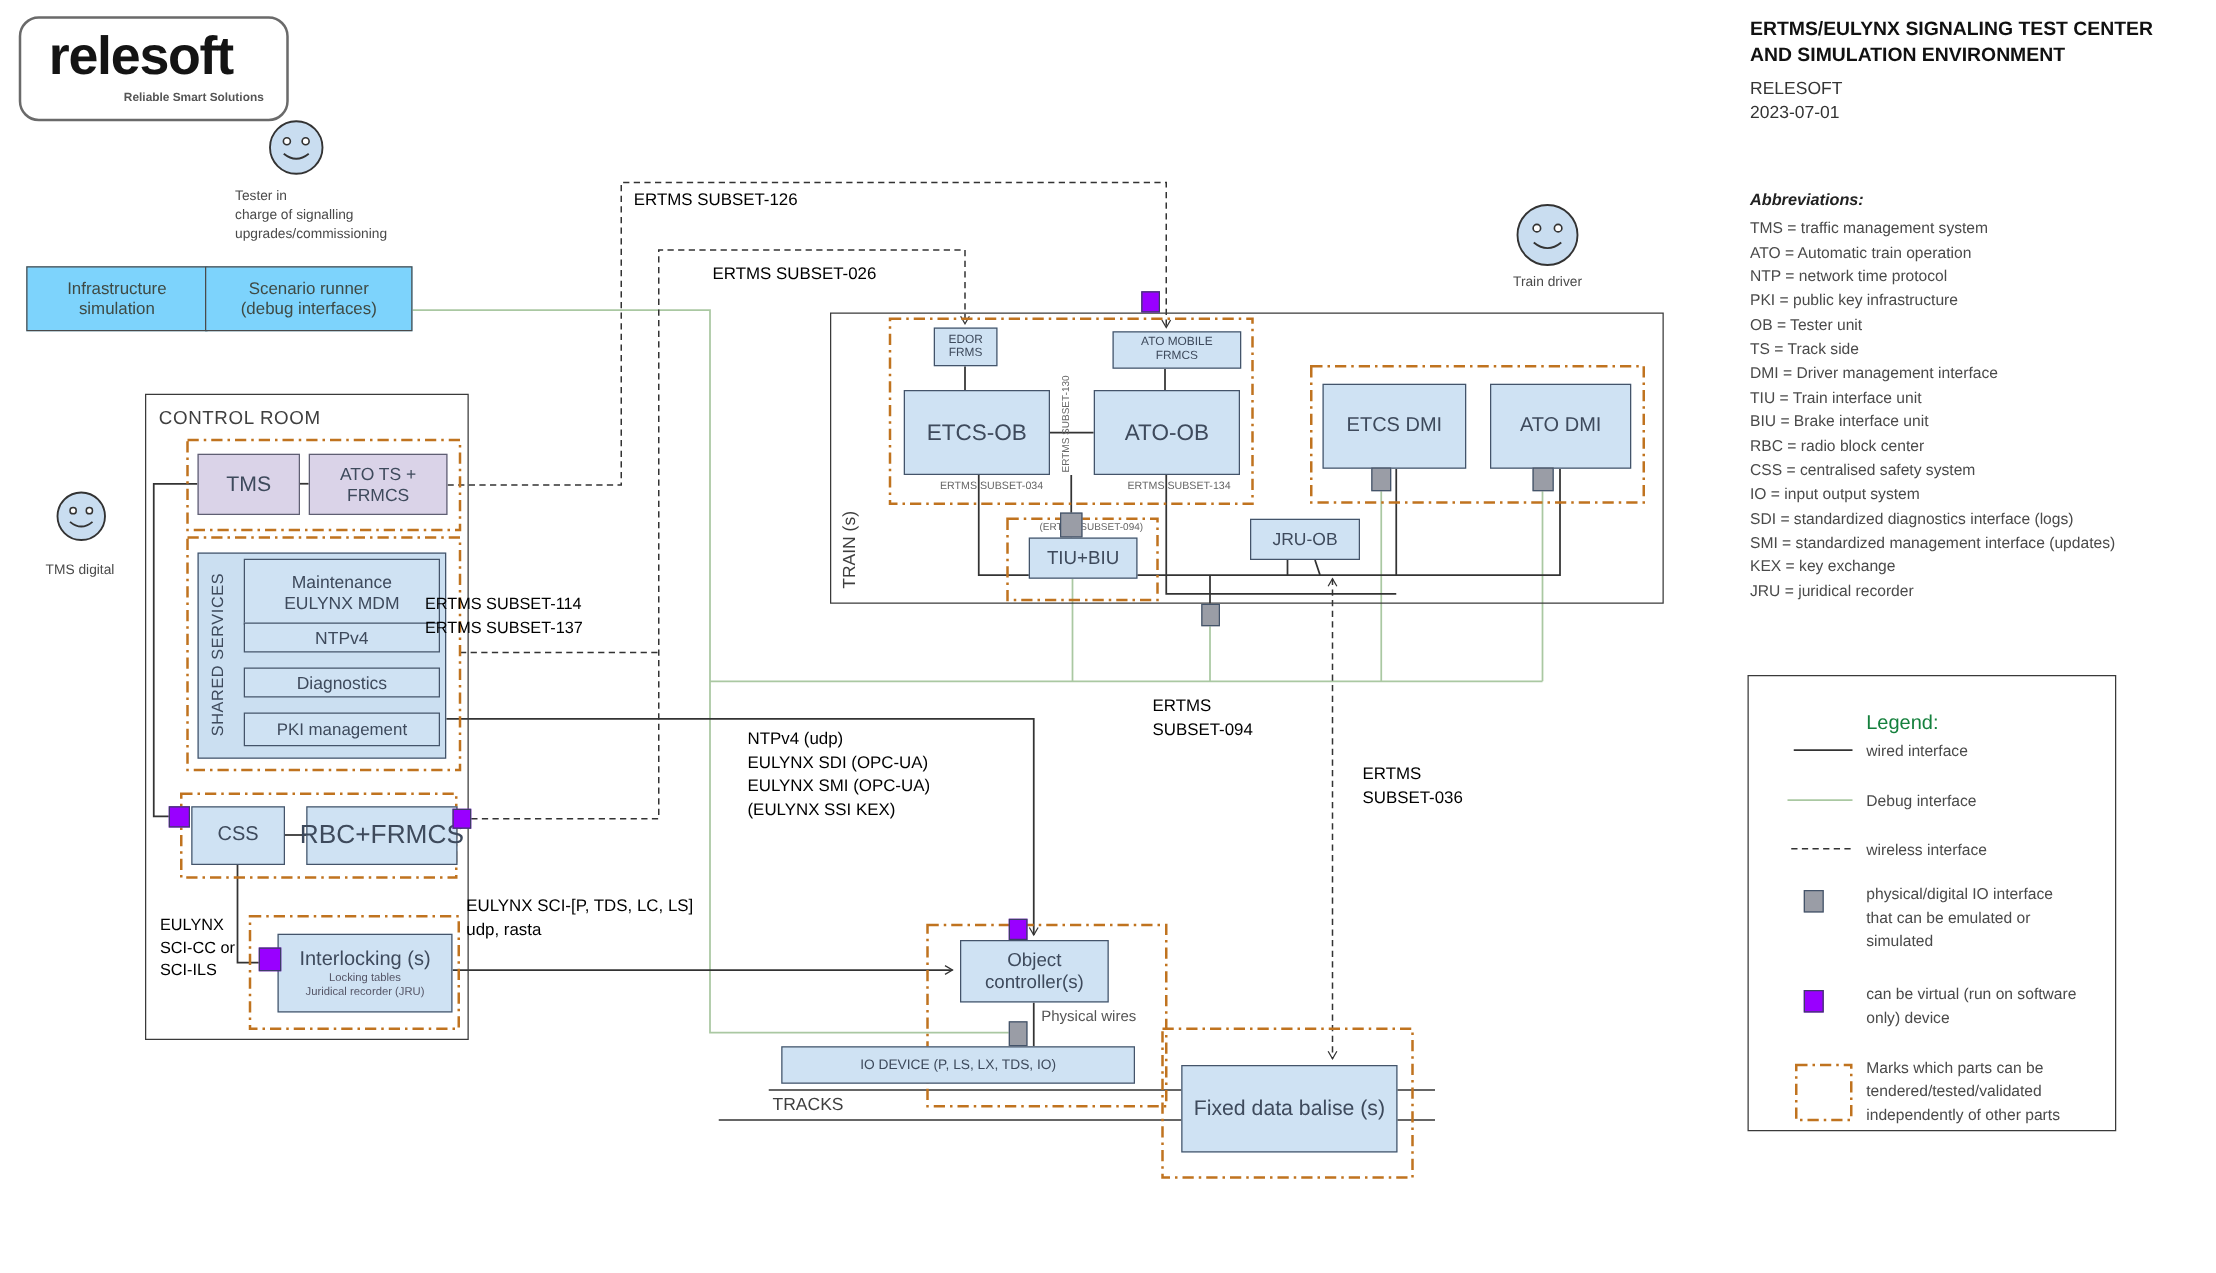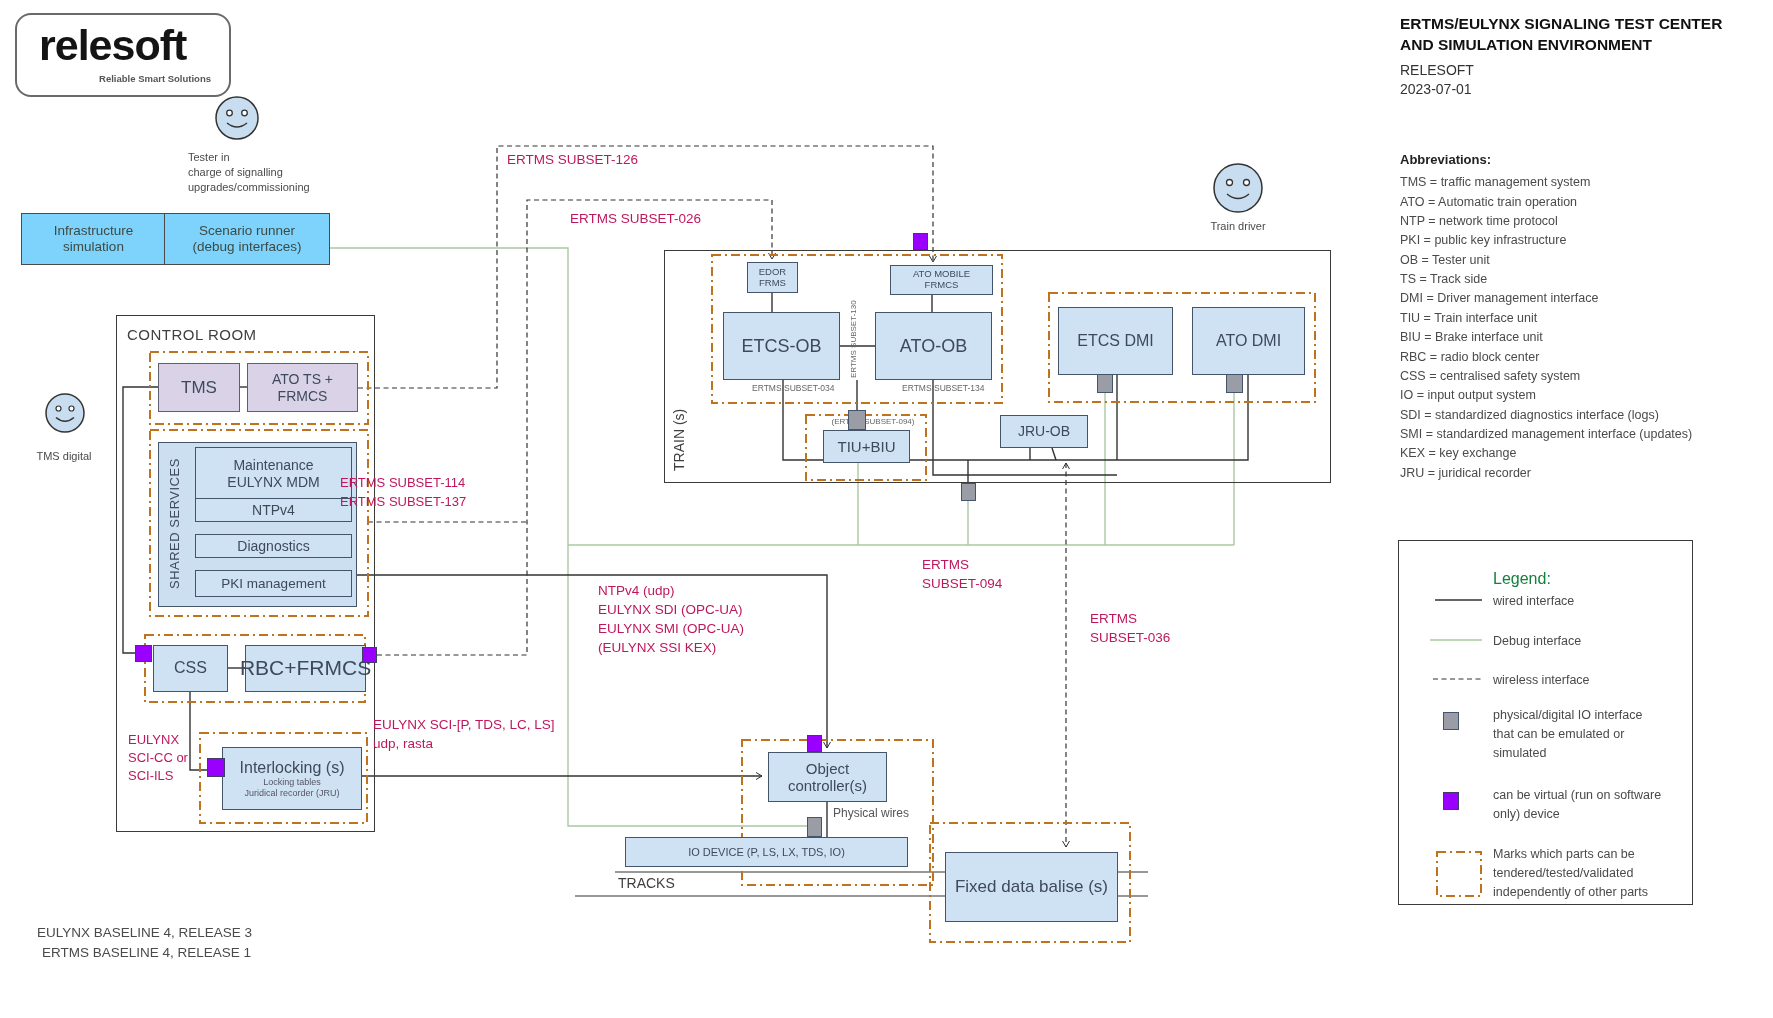--- a/index.html
+++ b/index.html
@@ -5,36 +5,36 @@
   html,body{margin:0;padding:0;background:#fff;}
   #canvas{position:relative;width:1773px;height:1018px;background:#fff;overflow:hidden;
           font-family:"Liberation Sans","DejaVu Sans",sans-serif;}
   svg.wires{position:absolute;left:0;top:0;width:1773px;height:1018px;}
   .box{position:absolute;box-sizing:border-box;display:flex;flex-direction:column;align-items:center;
        justify-content:center;text-align:center;border:1.5px solid #44546A;background:#CFE2F3;
        color:#3E4A5C;line-height:1.15;}
   .lav{background:#DAD3E8;border-color:#5F5F73;}
   .grn{background:#7dd3fc;border-color:#4a4a4a;color:#3f4a44;}
   .frame{position:absolute;box-sizing:border-box;border:1.5px solid #3a3a3a;background:transparent;}
-  .lbl{position:absolute;color:#be185d;line-height:1.4;}
+  .lbl{position:absolute;color:#000000;line-height:1.4;}
   .pre{white-space:pre-line;}
   .sq{position:absolute;box-sizing:border-box;}
   .sq.purple{background:#9900FF;border:1px solid #3D3D66;}
   .sq.gray{background:#9A9DA6;border:1px solid #44546A;}
   .vtext{position:absolute;writing-mode:vertical-rl;transform:rotate(180deg);display:flex;
          align-items:center;justify-content:center;color:#4a4a4a;}
   .logo{position:absolute;left:15px;top:13px;width:212px;height:80px;border:2px solid #6a6a6a;
         border-radius:16px;background:#fff;}
   .logo .brand{position:absolute;left:22px;top:6px;font-size:43px;font-weight:bold;color:#141414;letter-spacing:-1px;}
   .logo .tag{position:absolute;right:18px;top:58px;font-size:9.5px;font-weight:bold;color:#555;}
   .titleblock{position:absolute;left:1400px;top:14px;width:340px;color:#111;}
   .titleblock .t{font-size:15.5px;font-weight:bold;line-height:1.35;}
   .titleblock .s{font-size:14px;color:#333;margin-top:5px;line-height:1.4;}
   .abbr{position:absolute;left:1400px;top:150px;width:360px;color:#4a4a4a;font-size:12.5px;line-height:1.55;}
-  .abbr .h{font-weight:bold;color:#222;font-size:13px;margin-bottom:3px;}
+  .abbr .h{font-weight:bold;color:#222;font-size:13px;margin-bottom:3px;font-style:italic;}
   .legend-label{position:absolute;left:1493px;width:205px;color:#4a4a4a;font-size:12.5px;line-height:1.5;}
   .actor-label{position:absolute;color:#4a4a4a;font-size:11px;line-height:1.35;}
   .footer{position:absolute;left:37px;top:923px;font-size:13.5px;color:#4a4a4a;line-height:1.5;}
 </style>
 </head>
 <body>
 
 <div id="canvas">
 
   <svg class="wires" viewBox="0 0 1773 1018">
@@ -261,18 +261,14 @@
   <div class="legend-label pre" style="top:706px;">physical/digital IO interface
 that can be emulated or
 simulated</div>
   <div class="sq purple" style="left:1443px;top:792px;width:16px;height:18px;"></div>
   <div class="legend-label pre" style="top:786px;">can be virtual (run on software
 only) device</div>
   <div class="legend-label pre" style="top:845px;">Marks which parts can be
 tendered/tested/validated
 independently of other parts</div>
 
-  <div class="footer">
-    <div>EULYNX BASELINE 4, RELEASE 3</div>
-    <div style="margin-left:5px;">ERTMS BASELINE 4, RELEASE 1</div>
-  </div>
 
 </div>
 
 </body></html>

